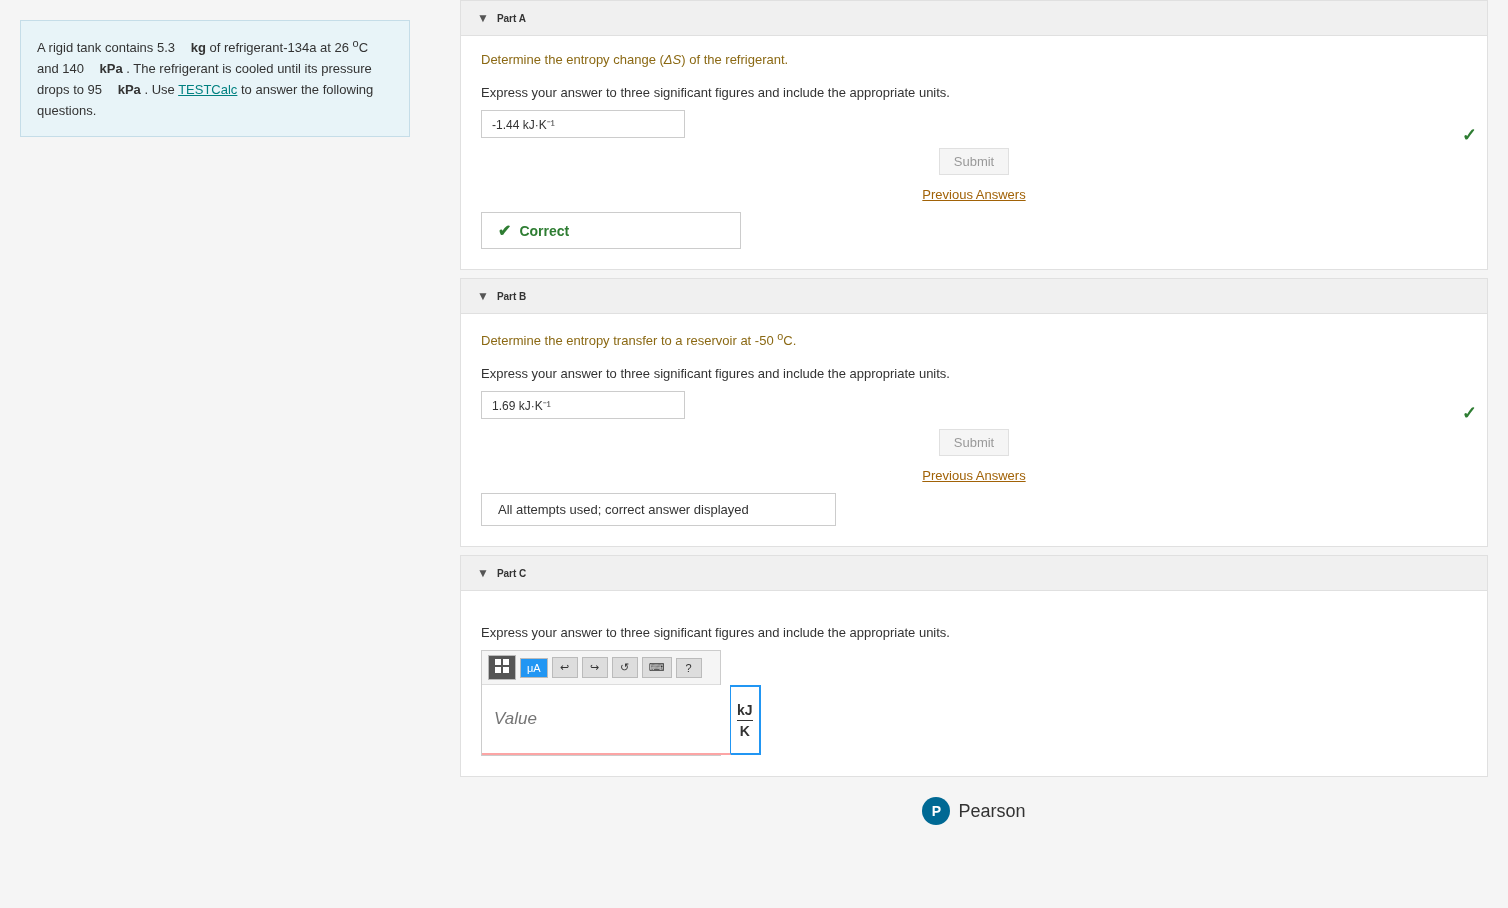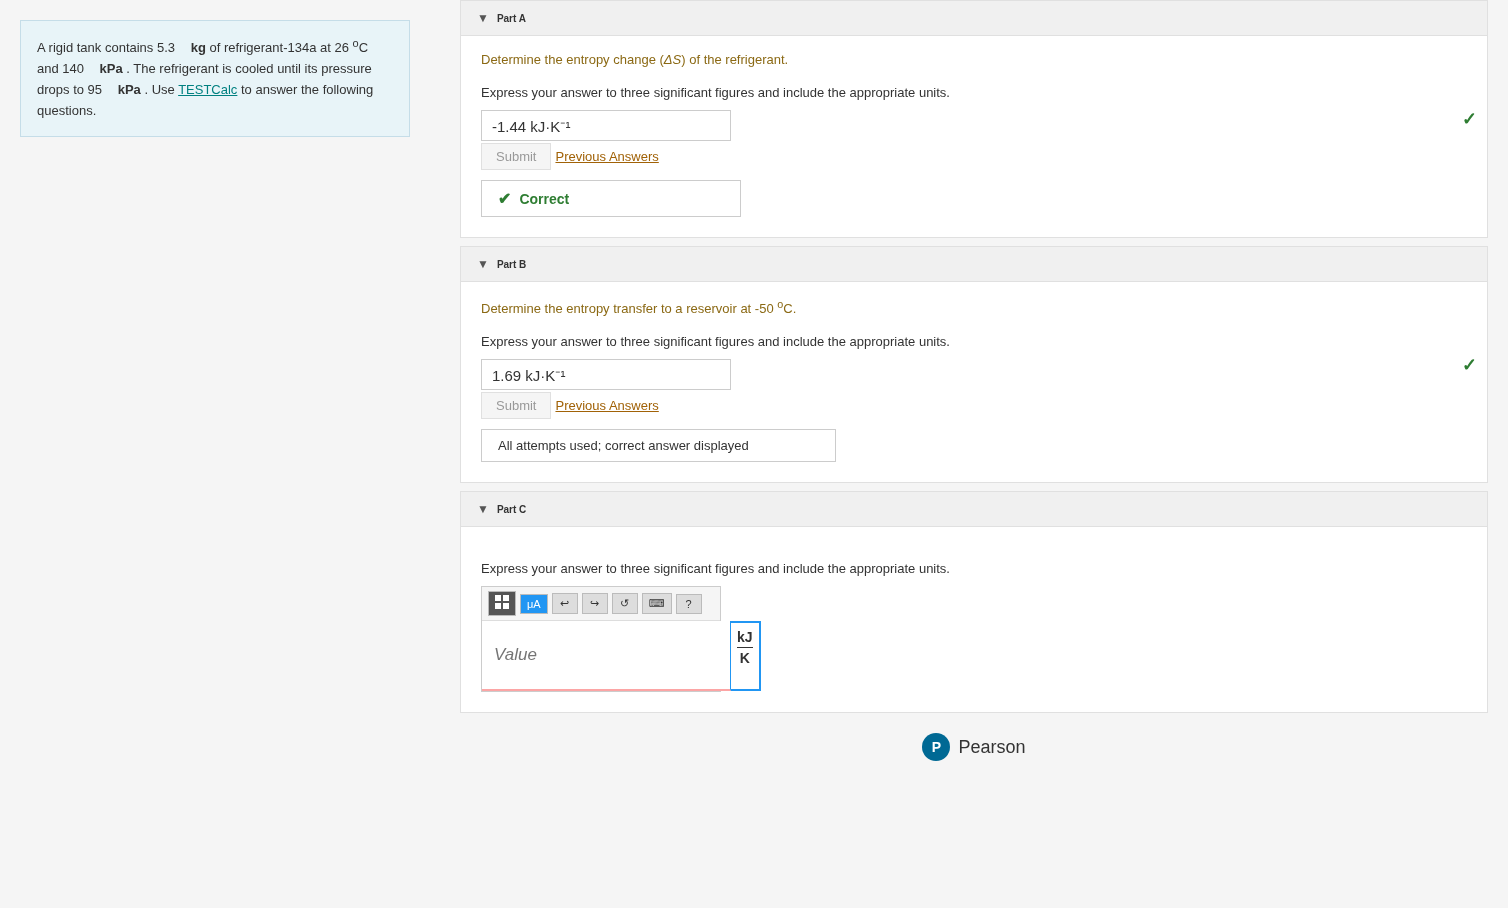--- a/index.html
+++ b/index.html
@@ -95,33 +95,34 @@
     .instruction-text {
       font-size: 13px;
       margin-bottom: 10px;
       color: #333;
       margin-top: 18px;
     }
 
     .answer-input {
       border: 1px solid #ccc;
       padding: 6px 10px;
-      font-size: 15px;
-      width: 250px;
+      font-size: 12px;
+      width: 204px;
       display: block;
-      margin-bottom: 2px;
+      margin-bottom: 10px;
       background: #fff;
       color: #333;
     }
 
     .input-row {
       display: flex;
       align-items: center;
-      gap: 4px;
+      gap: 12px;
       margin-bottom: 10px;
+      flex-direction: column;
     }
 
     .submit-btn {
       background: #f0f0f0;
       border: 1px solid #ccc;
       padding: 5px 14px;
       font-size: 13px;
       color: #555;
       cursor: pointer;
     }
@@ -220,21 +221,21 @@
       color: #aaa;
       outline: none;
       border-bottom: 2px solid #fca5a5;
     }
 
     .math-unit-box {
       width: 110px;
       display: flex;
       flex-direction: column;
       align-items: center;
-      justify-content: flex-start;
+      justify-content: center;
       padding: 6px;
       border: 2px solid #2196f3;
       border-left: none;
     }
 
     .math-unit-numerator {
       font-size: 14px;
       font-weight: bold;
       color: #333;
       border-bottom: 1px solid #333;

